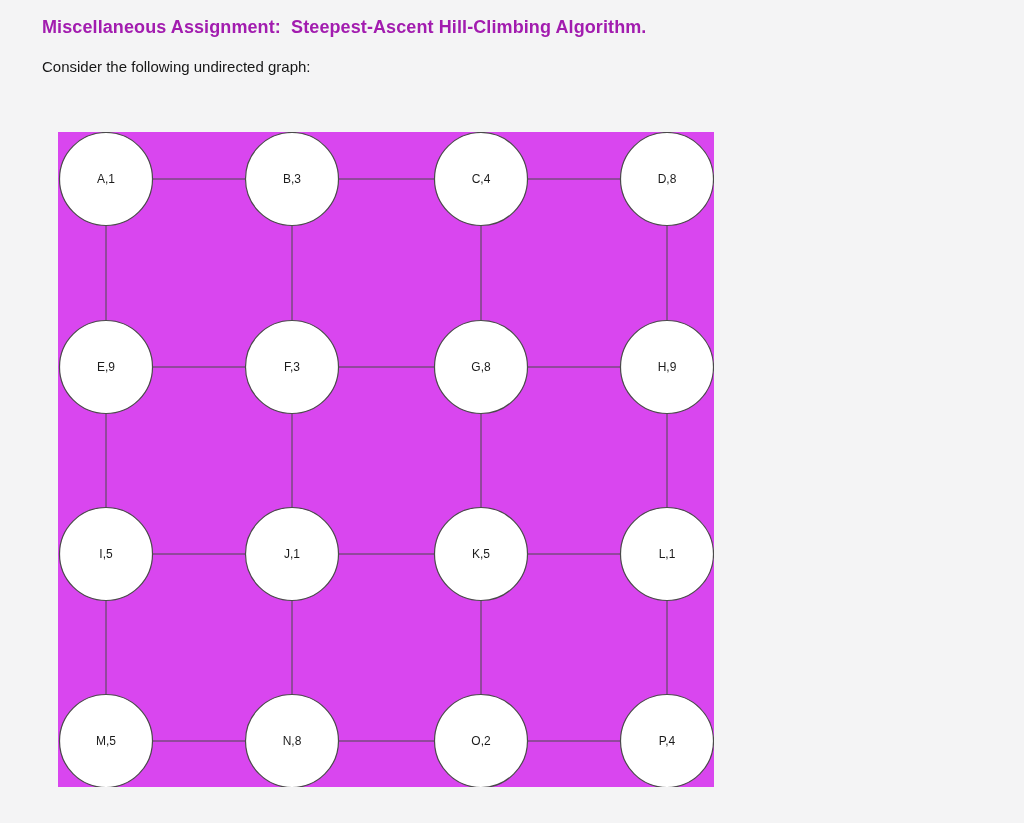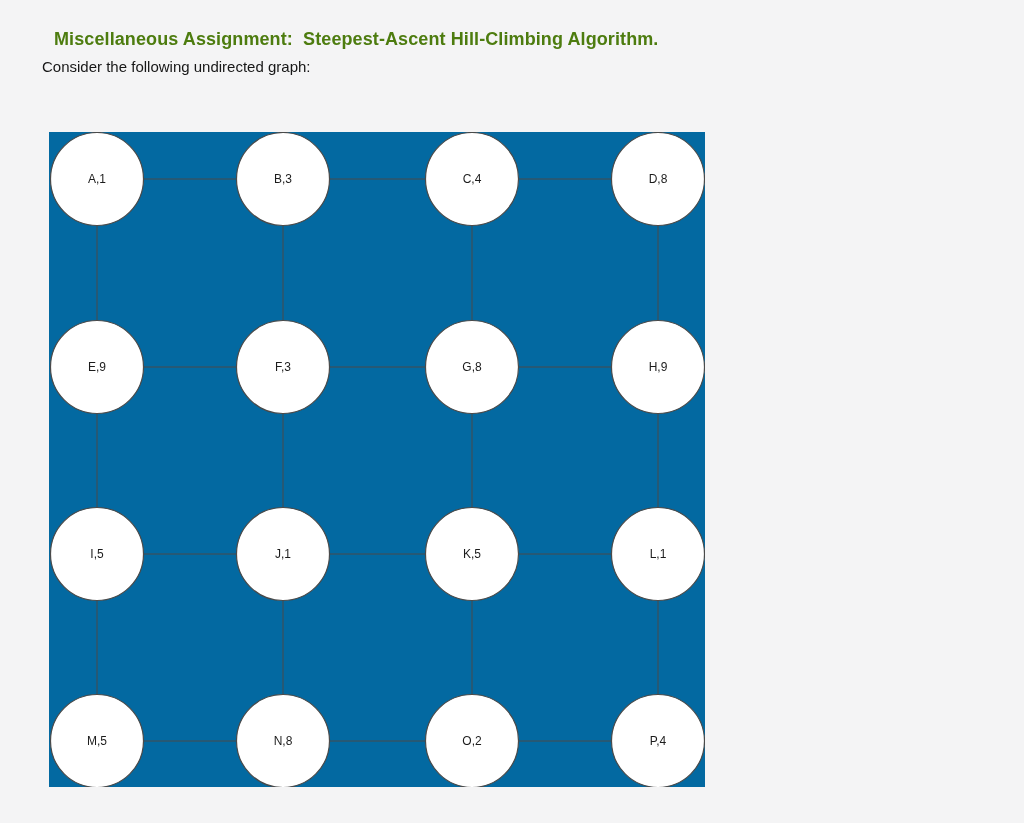--- a/index.html
+++ b/index.html
@@ -15,45 +15,45 @@
   .page {
     position: relative;
     width: 1024px;
     height: 823px;
   }
 
   .page-title {
     position: absolute;
     left: 42px;
     top: 17px;
-    margin: 12px;
+    margin: 0;
     font-size: 18px;
     font-weight: 700;
-    color: #4d7c0f;
+    color: #a21caf;
     white-space: pre-wrap;
     letter-spacing: 0.1px;
   }
 
   .page-subtitle {
     position: absolute;
     left: 42px;
     top: 58px;
     margin: 0;
     font-size: 15px;
     font-weight: 400;
     color: #171717;
   }
 
   .graph-panel {
     position: absolute;
-    left: 49px;
+    left: 58px;
     top: 132px;
     width: 656px;
     height: 655px;
-    background: #0369a1;
+    background: #d946ef;
     overflow: hidden;
   }
 
   .graph-panel svg {
     display: block;
     width: 656px;
     height: 655px;
   }
 
   .graph-node-label {

